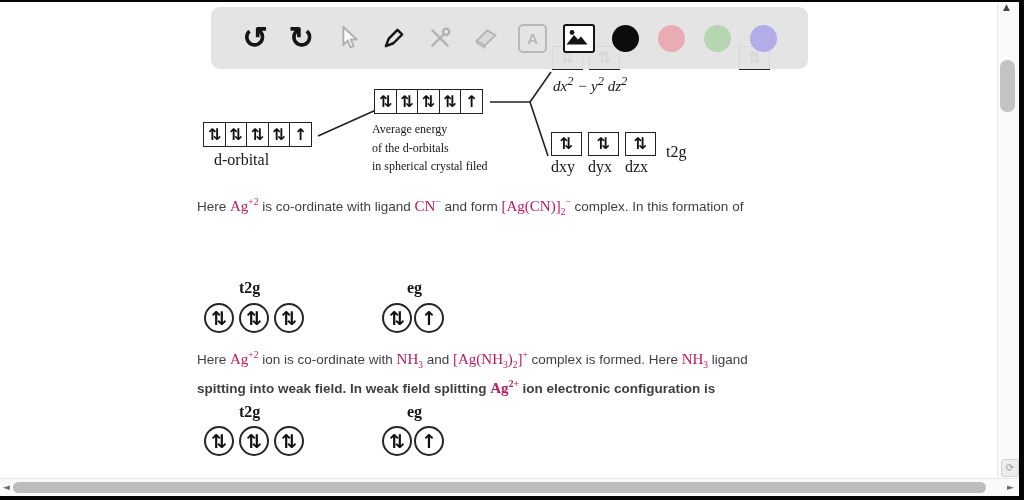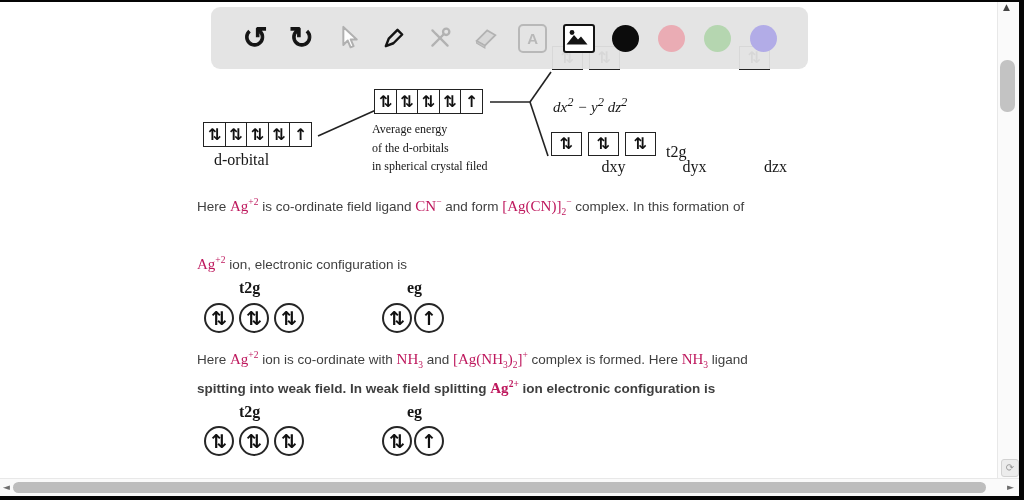--- a/index.html
+++ b/index.html
@@ -31,23 +31,23 @@
   .circle{width:30px;height:30px;border:2px solid #262626;border-radius:50%;margin-right:5px;}
   .egrow .circle{margin-right:2px;}
   .glyph{font-family:"DejaVu Sans",sans-serif;font-weight:600;color:#111;line-height:1;}
   .box .glyph,.tbox .glyph{font-size:16px;}
   .circle .glyph{font-size:19px;}
   .dlabel{position:absolute;font-family:"Liberation Serif",serif;font-size:16px;color:#161616;}
   .dlabel.bold{font-weight:bold;}
   .caption{position:absolute;font-family:"Liberation Serif",serif;font-size:12px;
            line-height:18.5px;color:#161616;}
   .eglabel{position:absolute;font-family:"Liberation Serif",serif;font-style:italic;
-           font-size:15px;color:#161616;margin-top:21px;}
+           font-size:15px;color:#161616;}
   .lblrow{position:absolute;display:flex;font-family:"Liberation Serif",serif;font-size:16px;color:#161616;}
-  .lblrow .lbl-item{display:inline-block;width:37px;text-align:center;margin-left:44px;}
+  .lblrow .lbl-item{display:inline-block;width:37px;text-align:left;}
 
   
   .pline{position:absolute;white-space:nowrap;font-size:13.5px;color:#3f3f3f;line-height:21px;}
   .pline .fml{font-family:"Liberation Serif",serif;font-size:15px;color:#be185d;}
   .pline sub,.pline sup{font-size:9.5px;}
 
   svg.lines{position:absolute;left:195px;top:60px;z-index:1;}
   .frag{position:absolute;z-index:1;}
 
   
@@ -209,22 +209,21 @@
         <span class="glyph">⇅</span>
       </div>
     </div>
   <div class="lblrow" style="left:551px;top:158px;">
       <span class="lbl-item">dxy</span>
       <span class="lbl-item">dyx</span>
       <span class="lbl-item">dzx</span>
     </div>
   <div class="dlabel" style="left:666px;top:143px;">t2g</div>
 
-  <div class="pline" style="left:197px;top:192px;"><span class="sans">Here </span><span class="fml">Ag<sup>+2</sup></span><span class="sans"> is co-ordinate field ligand </span><span class="fml">CN<sup>−</sup></span><span class="sans"> and form </span><span class="fml">[Ag(CN)]<sub>2</sub><sup>−</sup></span><span class="sans"> complex. In this formation of</span></div>
-  <div class="pline" style="left:197px;top:250px;"><span class="fml">Ag<sup>+2</sup></span><span class="sans"> ion, electronic configuration is</span></div>
+  <div class="pline" style="left:197px;top:192px;"><span class="sans">Here </span><span class="fml">Ag<sup>+2</sup></span><span class="sans"> is co-ordinate with ligand </span><span class="fml">CN<sup>−</sup></span><span class="sans"> and form </span><span class="fml">[Ag(CN)]<sub>2</sub><sup>−</sup></span><span class="sans"> complex. In this formation of</span></div>
 
   <div class="dlabel bold" style="left:239px;top:279px;">t2g</div>
   <div class="dlabel bold" style="left:407px;top:279px;">eg</div>
   <div class="row" style="left:204px;top:303px;">
       <div class="cell circle">
         <span class="glyph">⇅</span>
       </div>
       <div class="cell circle">
         <span class="glyph">⇅</span>
       </div>

